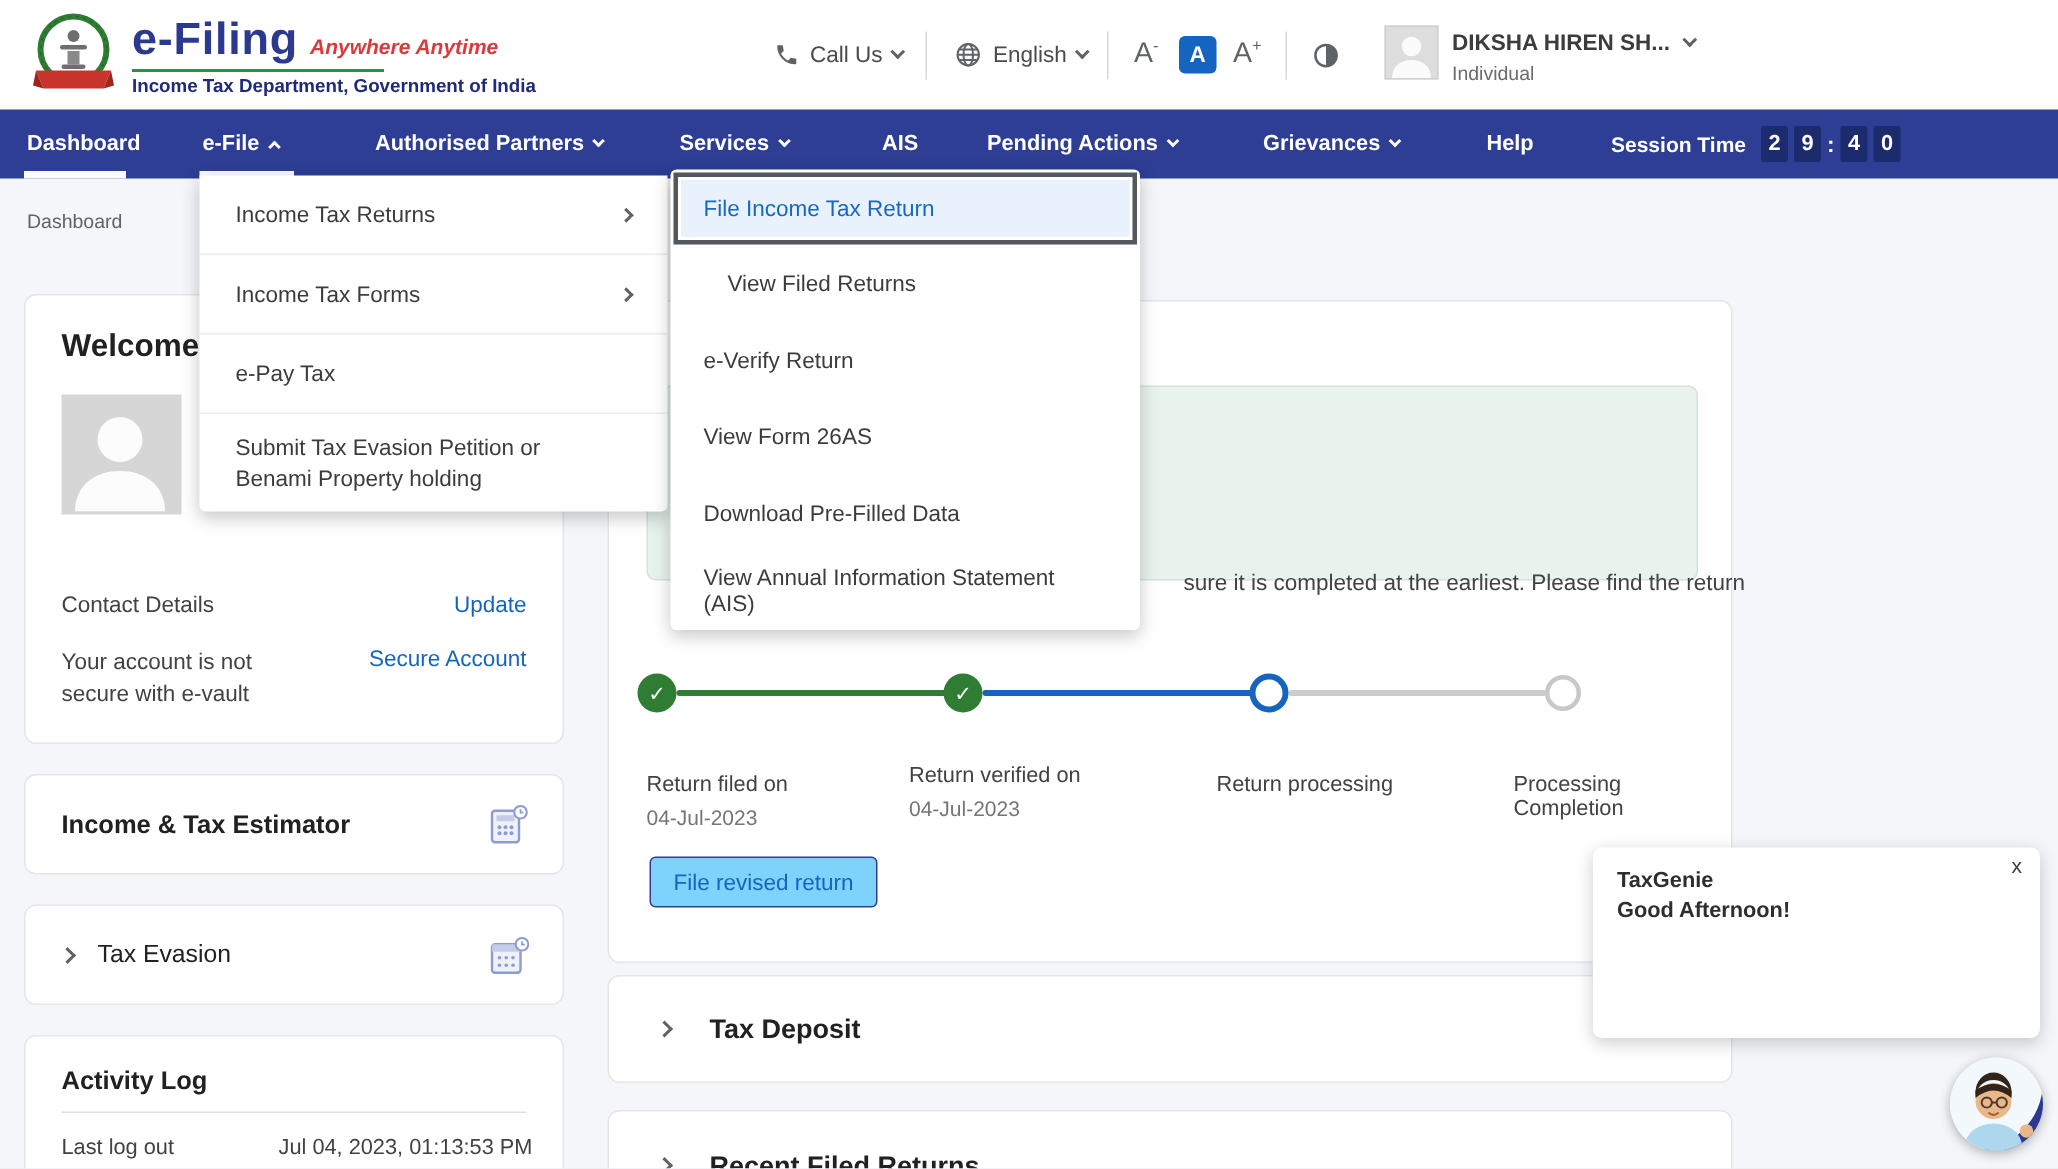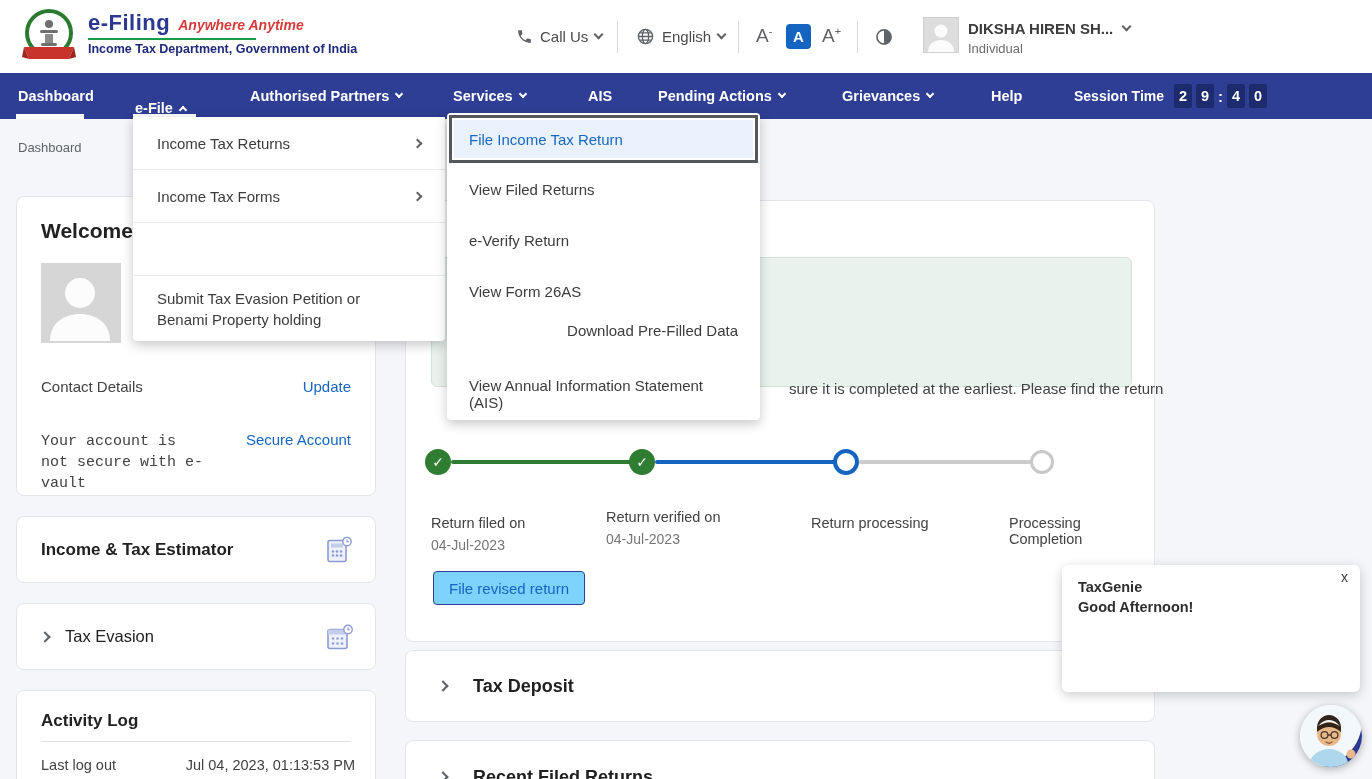--- a/index.html
+++ b/index.html
@@ -5,21 +5,21 @@
   * { margin:0; padding:0; box-sizing:border-box; }
   html,body { background:#e9ebef; }
   body { font-family:"Liberation Sans","DejaVu Sans",sans-serif; }
   #page { position:relative; width:1372px; height:779px; overflow:hidden; background:#f4f6f9; }
 
   
   .header { position:absolute; left:0; top:0; width:1372px; height:73px; background:#ffffff; z-index:4; }
   .emblem { position:absolute; left:20px; top:7px; width:58px; height:60px; }
   .logo-text { position:absolute; left:88px; top:10px; }
   .logo-line1 { display:flex; align-items:baseline; gap:8px; }
-  .logo-title { font-size:22px; font-weight:700; color:#2b3990; letter-spacing:.5px; }
+  .logo-title { font-size:30px; font-weight:700; color:#2b3990; letter-spacing:.5px; }
   .logo-tagline { font-size:14px; font-style:italic; font-weight:700; color:#d93a3c; }
   .logo-rule { width:168px; height:2px; background:#169c46; margin-top:2px; }
   .logo-sub { margin-top:2px; font-size:12.5px; font-weight:700; color:#1f2a7a; }
 
   .hdr-item { position:absolute; top:0; height:73px; display:flex; align-items:center; gap:7px; color:#4a4a4a; font-size:15px; }
   .hdr-div { position:absolute; top:21px; width:1px; height:32px; background:#d8d8d8; }
   .chv { display:inline-block; width:7px; height:7px; border-right:2px solid #5f6368; border-bottom:2px solid #5f6368; }
   .chv.down { transform:rotate(45deg); margin-top:-4px; }
   .chv.up { transform:rotate(-135deg); margin-top:4px; }
   .chv.right { transform:rotate(-45deg); }
@@ -42,24 +42,24 @@
 
   
   .breadcrumb { position:absolute; left:18px; top:140px; font-size:13px; color:#5f6368; }
 
   
   .card { position:absolute; background:#fff; border:1px solid #e3e6ea; border-radius:8px; }
 
   
   .welcome-title { position:absolute; left:24px; top:22px; font-size:21px; font-weight:700; color:#212121; white-space:nowrap; }
   .side-avatar { position:absolute; left:24px; top:66px; width:80px; height:80px; background:#d6d6d6; overflow:hidden; }
-  .contact-row { position:absolute; left:24px; right:24px; top:181px; display:flex; justify-content:space-between; font-size:15px; color:#424242; }
+  .contact-row { position:absolute; left:24px; right:24px; top:198px; display:flex; justify-content:space-between; font-size:15px; color:#424242; }
   .blue-link { color:#1565c0; font-weight:500; cursor:pointer; }
   .evault-row { position:absolute; left:24px; right:24px; top:234px; display:flex; justify-content:space-between; font-size:15px; color:#424242; }
-  .evault-text { width:165px; line-height:1.4;font-family:Liberation Mono, monospace; }
+  .evault-text { width:165px; line-height:1.4; }
   .side-card-title { position:absolute; left:24px; top:0; height:100%; display:flex; align-items:center; font-size:17px; font-weight:700; color:#212121; }
   .side-card-title.with-chev { left:24px; gap:16px; font-weight:500; font-size:16.5px; }
   .side-icon { position:absolute; right:22px; top:50%; transform:translateY(-50%); width:27px; height:27px; }
   .activity-title { position:absolute; left:24px; top:20px; font-size:17px; font-weight:700; color:#212121; }
   .activity-rule { position:absolute; left:24px; right:24px; top:50px; height:1px; background:#dcdfe3; }
   .activity-row { position:absolute; left:24px; right:20px; top:66px; display:flex; justify-content:space-between; font-size:14.5px; color:#424242; }
 
   
   .green-banner { position:absolute; left:25px; top:56px; width:701px; height:130px; background:#e9f3ee; border:1px solid #d2e4d9; border-radius:6px; }
   .banner-frag { position:absolute; left:357px; top:122px; font-size:15px; color:#424242; white-space:nowrap; }
@@ -168,21 +168,21 @@
       <span>DIKSHA HIREN SH...</span>
       <span class="chv down"></span>
     </div>
     <div class="hdr-user-type">Individual</div>
   </div>
 
   <div class="navbar">
     <div class="nav-item" style="left:18px;">
         <span>Dashboard</span>
       </div>
-    <div class="nav-item" style="left:135px;margin-top:12px;">
+    <div class="nav-item" style="left:135px;">
         <span>e-File</span>
         <span class="chv up"></span>
       </div>
     <div class="nav-item" style="left:250px;">
         <span>Authorised Partners</span>
         <span class="chv down"></span>
       </div>
     <div class="nav-item" style="left:453px;">
         <span>Services</span>
         <span class="chv down"></span>
@@ -322,40 +322,43 @@
     <div class="m1-item" style="top:0; height:52px;">
       <span>Income Tax Returns</span>
         <span class="chv right"></span>
     </div>
     <div class="m1-div" style="top:52px;"></div>
     <div class="m1-item" style="top:53px; height:52px;">
       <span>Income Tax Forms</span>
         <span class="chv right"></span>
     </div>
     <div class="m1-div" style="top:105px;"></div>
+    <div class="m1-item" style="top:106px; height:52px;">
+      <span>e-Pay Tax</span>
+    </div>
     <div class="m1-div" style="top:158px;"></div>
     <div class="m1-item" style="top:159px; height:65px; line-height:1.4;">
       <span style="padding-right:28px;">Submit Tax Evasion Petition or Benami Property holding</span>
     </div>
   </div>
 
   <div class="menu2">
     <div class="m2-item active">
         <span>File Income Tax Return</span>
       </div>
-    <div class="m2-item" style="top:51px;">
+    <div class="m2-item" style="top:51px;margin-left:16px;">
         <span>View Filed Returns</span>
       </div>
     <div class="m2-item" style="top:102px;">
         <span>e-Verify Return</span>
       </div>
     <div class="m2-item" style="top:153px;">
         <span>View Form 26AS</span>
       </div>
-    <div class="m2-item" style="top:192px;justify-content:flex-end;">
+    <div class="m2-item" style="top:204px;">
         <span>Download Pre-Filled Data</span>
       </div>
     <div class="m2-item" style="top:255px;">
         <span>View Annual Information Statement (AIS)</span>
       </div>
   </div>
 
   <div class="taxgenie">
     <span class="tg-close">x</span>
     <div class="tg-name">TaxGenie</div>

